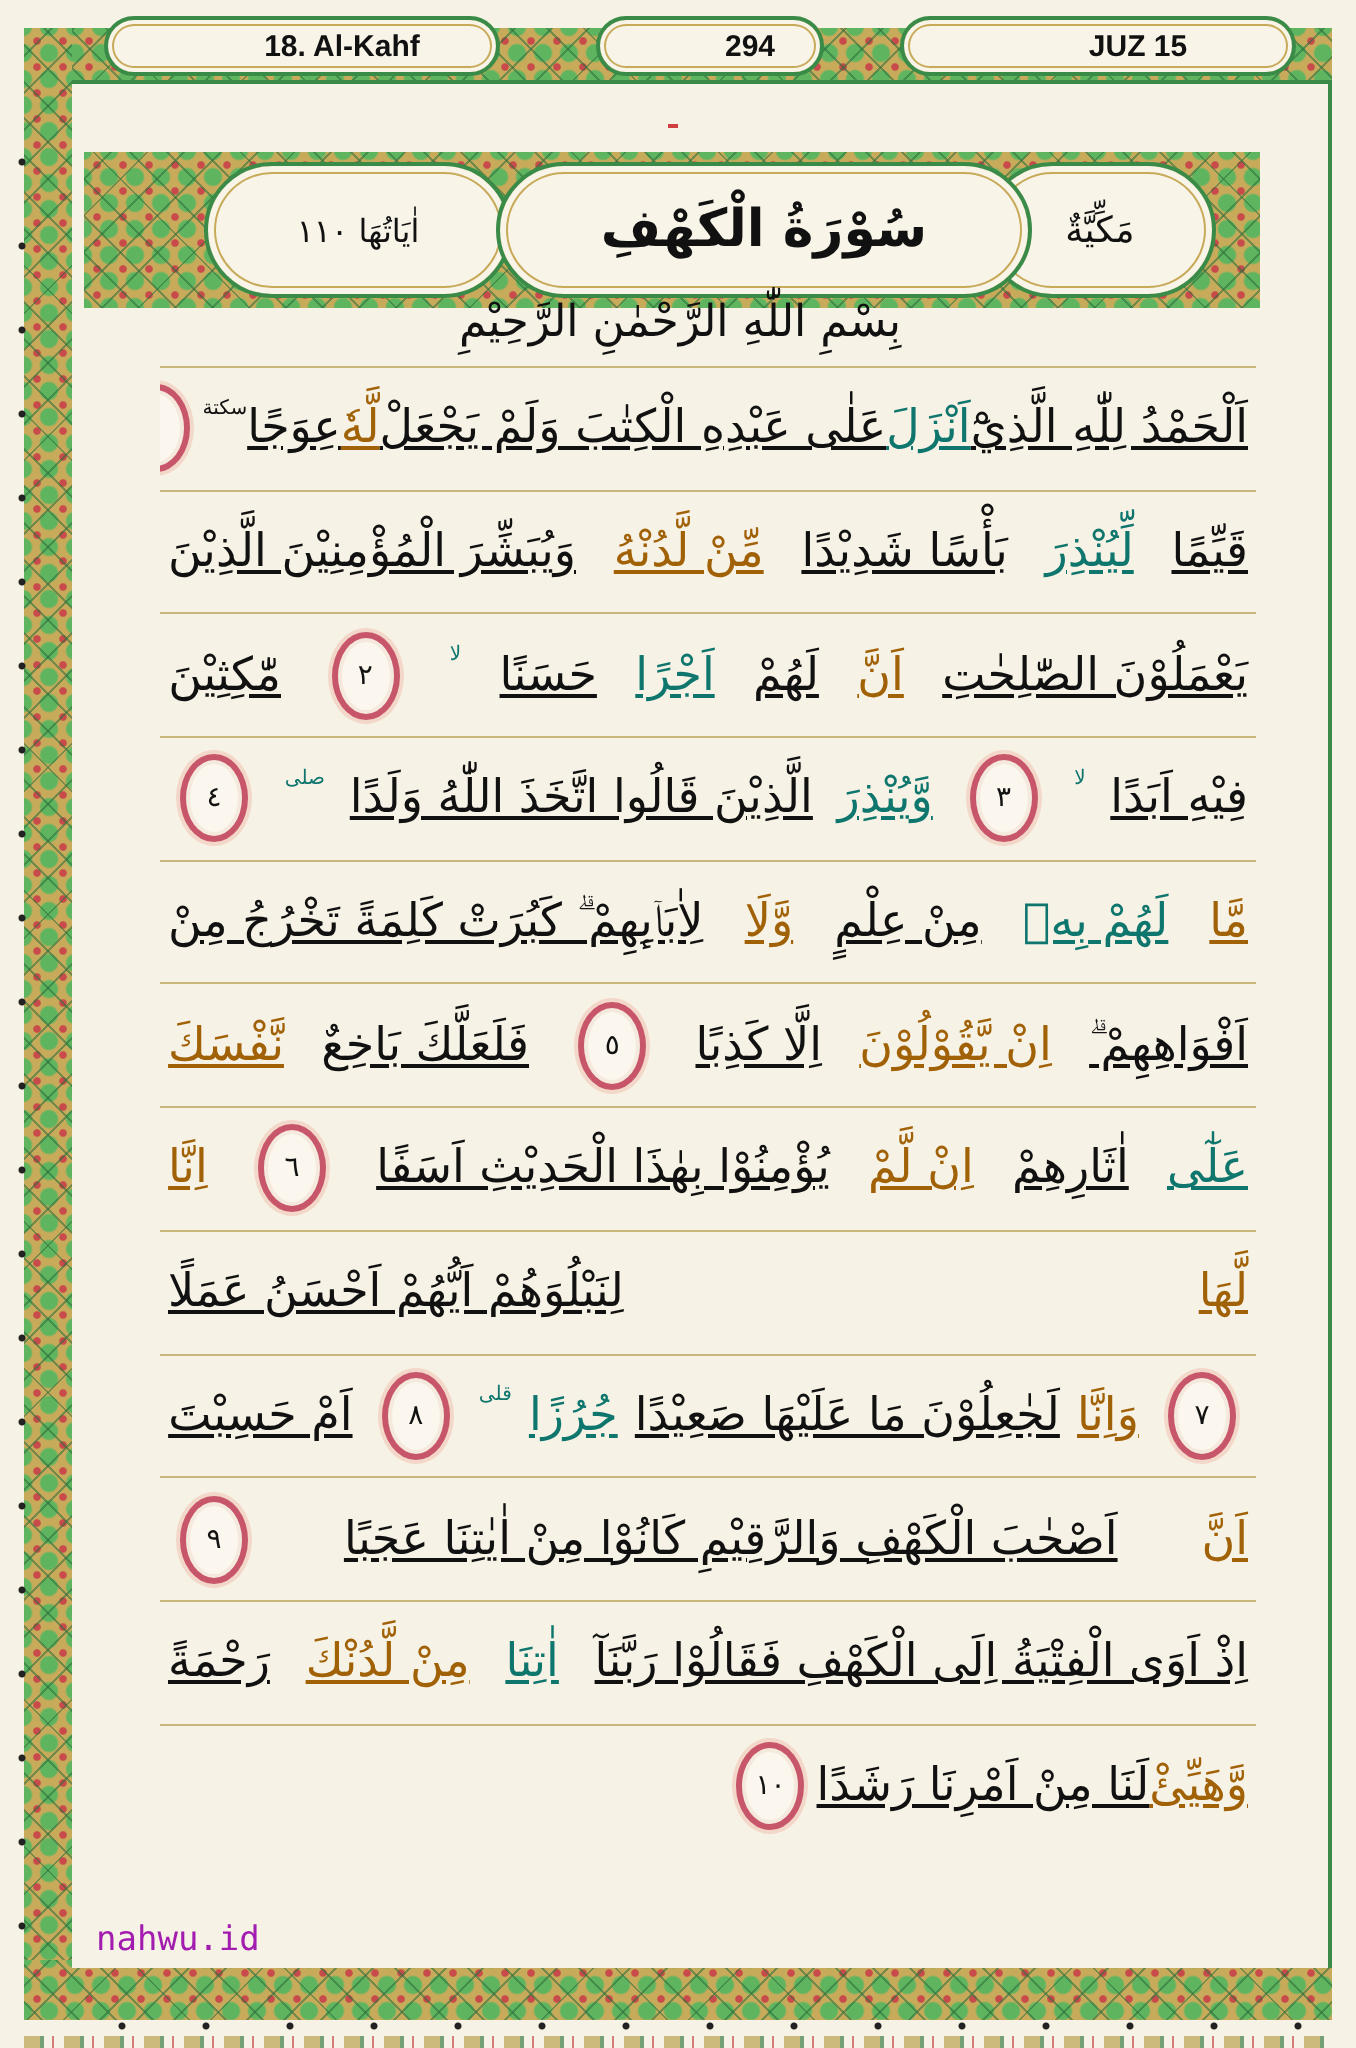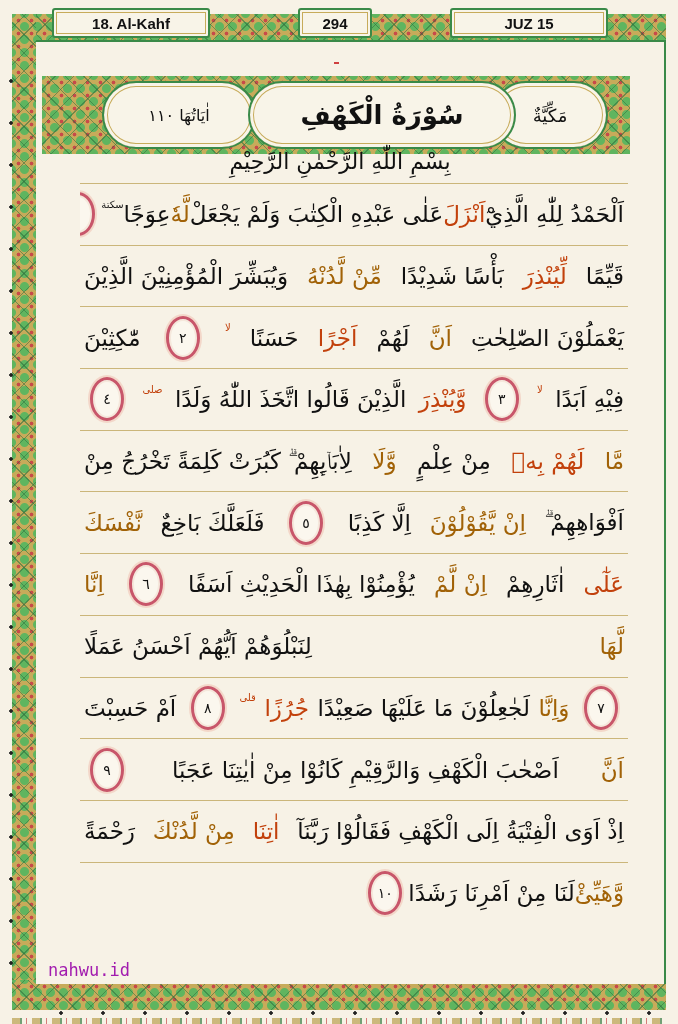--- a/index.html
+++ b/index.html
@@ -27,24 +27,24 @@
   .bottom-strip { position:absolute; left:12px; top:1018px; width:654px; height:6px;
     background: repeating-linear-gradient(90deg, #b9a04f 0 8px, #3a7d44 8px 10px, #f7f2e6 10px 14px, #c84a4a 14px 15px, #f7f2e6 15px 20px); opacity:.7; }
 
   .page {
     position:absolute; left:36px; top:40px; width:628px; height:942px;
     background:#f7f2e6; border-right:2px solid #3a8a48; border-top:2px solid #3a8a48;
   }
 
   .pill {
     position:absolute; top:8px; height:26px;
-    background:#f8f4e8; border:2px solid #3a8a48; border-radius:3px;
+    background:#f8f4e8; border:2px solid #3a8a48; border-radius:15px;
     box-shadow: inset 0 0 0 2px #f8f4e8, inset 0 0 0 3px #c7ab5a;
     display:flex; align-items:center; justify-content:center;
-    font-family:"Liberation Sans", sans-serif; font-weight:bold; font-size:15px; color:#111;
+    font-family:"Liberation Sans", sans-serif; font-weight:bold; font-size:15px; color:#111;padding-left:40px;
   }
   .pill-surah { left:52px; width:154px; }
   .pill-page { left:298px; width:70px; }
   .pill-juz { left:450px; width:154px; }
 
   .header-band {
     position:absolute; left:42px; top:76px; width:588px; height:78px;
   }
   .header-pill {
     position:absolute; top:5px; height:64px;
@@ -66,22 +66,22 @@
   }
 
   .lines { position:absolute; left:80px; top:183px; width:548px; }
   .line {
     height:61.7px; border-top:1.5px solid #cbb67a;
     display:flex; align-items:center; justify-content:space-between;
     direction:rtl; font-family:"DejaVu Sans", sans-serif; font-size:23px; color:#111;
     padding:0 4px; box-sizing:border-box; white-space:nowrap; overflow:hidden;
   }
   .line.last { justify-content:flex-start; }
-  .w { display:inline-block; }
-  .g { color:#c2410c; }
+  .w { display:inline-block;text-decoration:underline; }
+  .g { color:#0f766e; }
   .r { color:#a16207; }
   .ayah {
     display:inline-flex; align-items:center; justify-content:center;
     width:28px; height:38px; border-radius:50%;
     border:3px solid #c8566a; box-shadow: 0 0 0 2px #f3d7c9, inset 0 0 0 2px #f5e8dc;
     background:#fbf7ee; font-size:14px; color:#111; margin:0 6px; flex:none;
   }
   .waqf { font-size:10px; vertical-align:top; position:relative; top:-10px; }
 
   .watermark {

